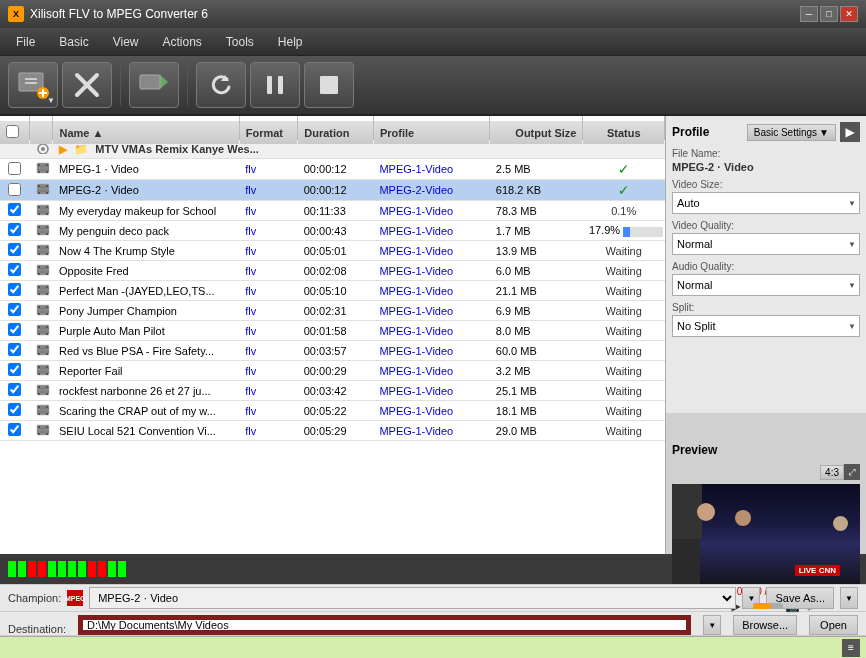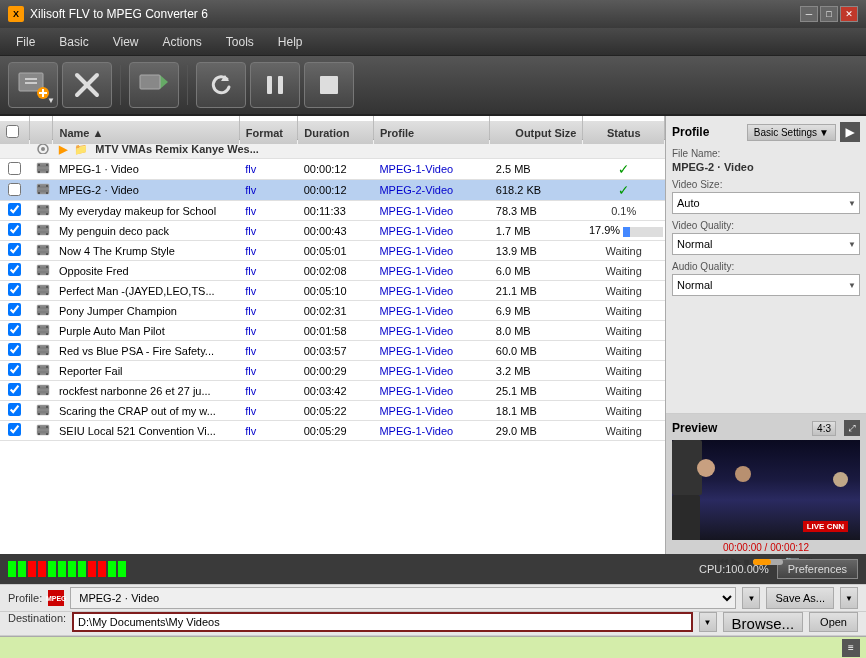--- a/index.html
+++ b/index.html
@@ -90,21 +90,21 @@
     .profile-label { font-size: 10px; color: #555; margin-bottom: 2px; }
     .profile-value { font-size: 11px; font-weight: bold; color: #333; }
     .profile-select { width: 100%; height: 22px; font-size: 11px; background: #fff; border: 1px solid #aaa; padding: 0 4px; appearance: none; }
     .select-wrap { position: relative; border-radius: 8px; }
     .select-wrap::after { content: '▼'; position: absolute; right: 4px; top: 50%; transform: translateY(-50%); font-size: 8px; pointer-events: none; color: #555; }
 
     
     #preview-panel { background: #d0d0d0; padding: 6px; height: 140px; }
     #preview-header { display: flex; align-items: center; justify-content: space-between; margin-bottom: 4px; }
     #preview-title { font-weight: bold; font-size: 12px; }
-    .preview-controls-top { display: flex; gap: 8px; align-items: center; }
+    .preview-controls-top { display: flex; gap: 0; align-items: center; margin-top: 44px; }
     .aspect-btn { background: linear-gradient(to bottom, #e0e0e0, #c0c0c0); border: 1px solid #aaa; padding: 1px 4px; font-size: 10px; cursor: pointer; }
     .preview-expand { width: 16px; height: 16px; background: #555; color: #fff; display: flex; align-items: center; justify-content: center; font-size: 9px; cursor: pointer; }
     #preview-video { width: 188px; height: 100px; background: #1a1a2e; overflow: hidden; position: relative; }
     .cnn-badge { background: #cc0000; color: #fff; font-size: 8px; font-weight: bold; padding: 1px 4px; margin: 4px; }
     .preview-time { text-align: center; font-size: 10px; color: #c00; margin-top: 2px; }
     .preview-controls { display: flex; align-items: center; gap: 3px; margin-top: 2px; justify-content: center; }
     .prev-btn { font-size: 12px; cursor: pointer; color: #333; background: none; border: none; }
     .volume-slider { width: 30px; height: 6px; background: #aaa; border-radius: 3px; position: relative; }
     .volume-fill { width: 60%; height: 100%; background: #f90; border-radius: 3px; }
 
@@ -117,25 +117,25 @@
     .cpu-text { color: #ddd; font-size: 11px; margin-left: auto; margin-right: 8px; }
     .pref-btn { background: linear-gradient(to bottom, #666, #444); border: 1px solid #888; color: #ddd; padding: 3px 10px; font-size: 11px; cursor: pointer; }
 
     #profile-bar { background: #e8e8e8; height: 28px; display: flex; align-items: center; padding: 0 8px; gap: 6px; border-top: 1px solid #ccc; border-bottom: 1px solid #ccc; }
     .profile-bar-label { font-size: 11px; color: #333; }
     .profile-bar-select-wrap { flex: 1; position: relative; }
     .profile-bar-select { width: 100%; height: 22px; font-size: 11px; padding: 0 4px; border: 1px solid #aaa; }
     .save-as-btn { background: linear-gradient(to bottom, #e0e0e0, #c8c8c8); border: 1px solid #aaa; padding: 2px 8px; font-size: 11px; cursor: pointer; height: 22px; }
     .small-arrow-btn { background: linear-gradient(to bottom, #e0e0e0, #c8c8c8); border: 1px solid #aaa; width: 18px; height: 22px; display: flex; align-items: center; justify-content: center; cursor: pointer; font-size: 8px; }
 
-    #dest-bar { background: #e8e8e8; height: 24px; display: flex; align-items: flex-start; padding: 0 8px; gap: 6px; border-bottom: 1px solid #ccc; }
+    #dest-bar { background: #e8e8e8; height: 24px; display: flex; align-items: flex-end; padding: 0 8px; gap: 12px; border-bottom: 1px solid #ccc; }
     .dest-label { font-size: 11px; color: #333; }
     .dest-input-wrap { flex: 1; }
-    .dest-input { width: 100%; height: 20px; font-size: 11px; padding: 0 4px; border: 2px solid #7f1d1d; }
-    .browse-btn { background: linear-gradient(to bottom, #e0e0e0, #c8c8c8); border: 1px solid #aaa; padding: 2px 8px; font-size: 15px; cursor: pointer; height: 20px; }
+    .dest-input { width: 100%; height: 20px; font-size: 11px; padding: 0 4px; border: 5px solid #7f1d1d; }
+    .browse-btn { background: linear-gradient(to bottom, #e0e0e0, #c8c8c8); border: 1px solid #aaa; padding: 2px 8px; font-size: 11px; cursor: pointer; height: 20px; }
     .open-btn { background: linear-gradient(to bottom, #e0e0e0, #c8c8c8); border: 1px solid #aaa; padding: 2px 10px; font-size: 11px; cursor: pointer; height: 20px; }
 
     #statusbar { background: #d4edaa; height: 22px; display: flex; align-items: center; padding: 0 6px; font-size: 11px; color: #333; border-top: 1px solid #aaa; }
     .status-icon { width: 18px; height: 18px; background: #555; color: #fff; margin-left: auto; display: flex; align-items: center; justify-content: center; font-size: 10px; cursor: pointer; }
 
     
     .people-sim {
       width: 100%; height: 100%;
       background: linear-gradient(to bottom, #0a0a20 0%, #1a1a40 40%, #2a2a60 60%, #151520 100%);
       position: relative; overflow: hidden;
@@ -588,39 +588,49 @@
         <div class="profile-label">Audio Quality:</div>
         <div class="select-wrap">
           <select class="profile-select">
             <option>Normal</option>
             <option>High</option>
             <option>Low</option>
           </select>
         </div>
       </div>
 
+      <div class="profile-field">
+        <div class="profile-label">Split:</div>
+        <div class="select-wrap">
+          <select class="profile-select">
+            <option>No Split</option>
+            <option>By Size</option>
+            <option>By Time</option>
+          </select>
+        </div>
+      </div>
     </div>
 
     <div id="preview-panel">
       <div id="preview-header">
         <span id="preview-title">Preview</span>
         <div class="preview-controls-top">
           <button class="aspect-btn">4:3</button>
           <div class="preview-expand">⤢</div>
         </div>
       </div>
       <div id="preview-video">
         <div class="people-sim">
           <div class="fig1"></div>
           <div class="fig2"></div>
 
           <div class="head1"></div>
           <div class="head2"></div>
           <div class="head3"></div>
-          <div style="position:absolute;bottom:4px;right:8px">
+          <div style="position:absolute;bottom:4px;right:16px">
             <div class="cnn-badge">LIVE CNN</div>
           </div>
         </div>
       </div>
       <div class="preview-time">00:00:00 / 00:00:12</div>
       <div class="preview-controls">
         <button class="prev-btn">⏮</button>
         <button class="prev-btn">▶</button>
         <button class="prev-btn">⏹</button>
         <div class="volume-slider">
@@ -646,21 +656,21 @@
     <div class="prog-block prog-red"></div>
     <div class="prog-block prog-red"></div>
     <div class="prog-block prog-green"></div>
     <div class="prog-block prog-green"></div>
   </div>
   <span class="cpu-text">CPU:100.00%</span>
   <button class="pref-btn">Preferences</button>
 </div>
 
 <div id="profile-bar">
-  <span class="profile-bar-label">Profile:</span>
+  <span class="profile-bar-label">Champion:</span>
   <div style="width:16px;height:16px;background:#c00;color:#fff;font-size:7px;font-weight:bold;display:flex;align-items:center;justify-content:center;flex-shrink:0">MPEG</div>
   <div class="profile-bar-select-wrap">
     <select class="profile-bar-select">
       <option>MPEG-2 · Video</option>
       <option>MPEG-1 · Video</option>
     </select>
   </div>
   <div style="width:18px;height:22px;background:linear-gradient(to bottom,#e0e0e0,#c8c8c8);border:1px solid #aaa;display:flex;align-items:center;justify-content:center;cursor:pointer;font-size:8px">▼</div>
   <button class="save-as-btn">Save As...</button>
   <div class="small-arrow-btn">▼</div>

